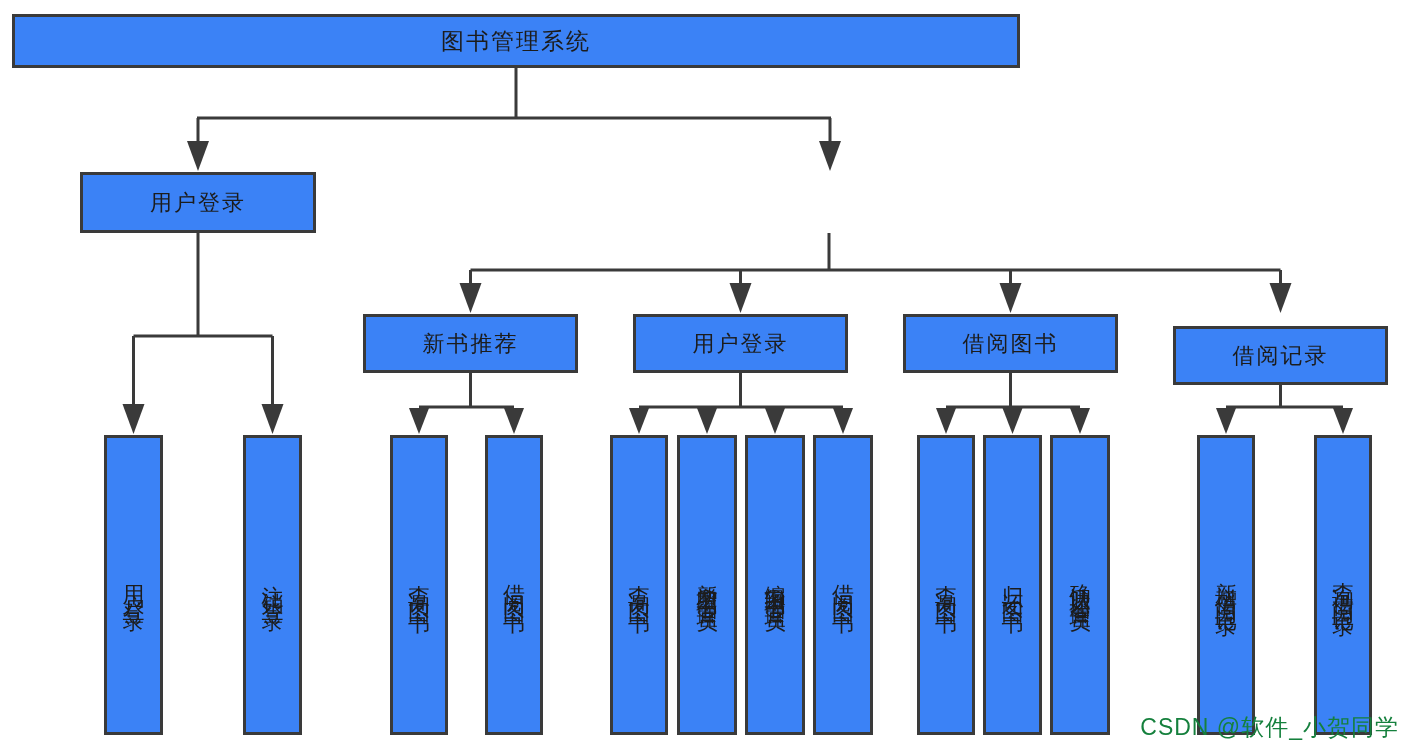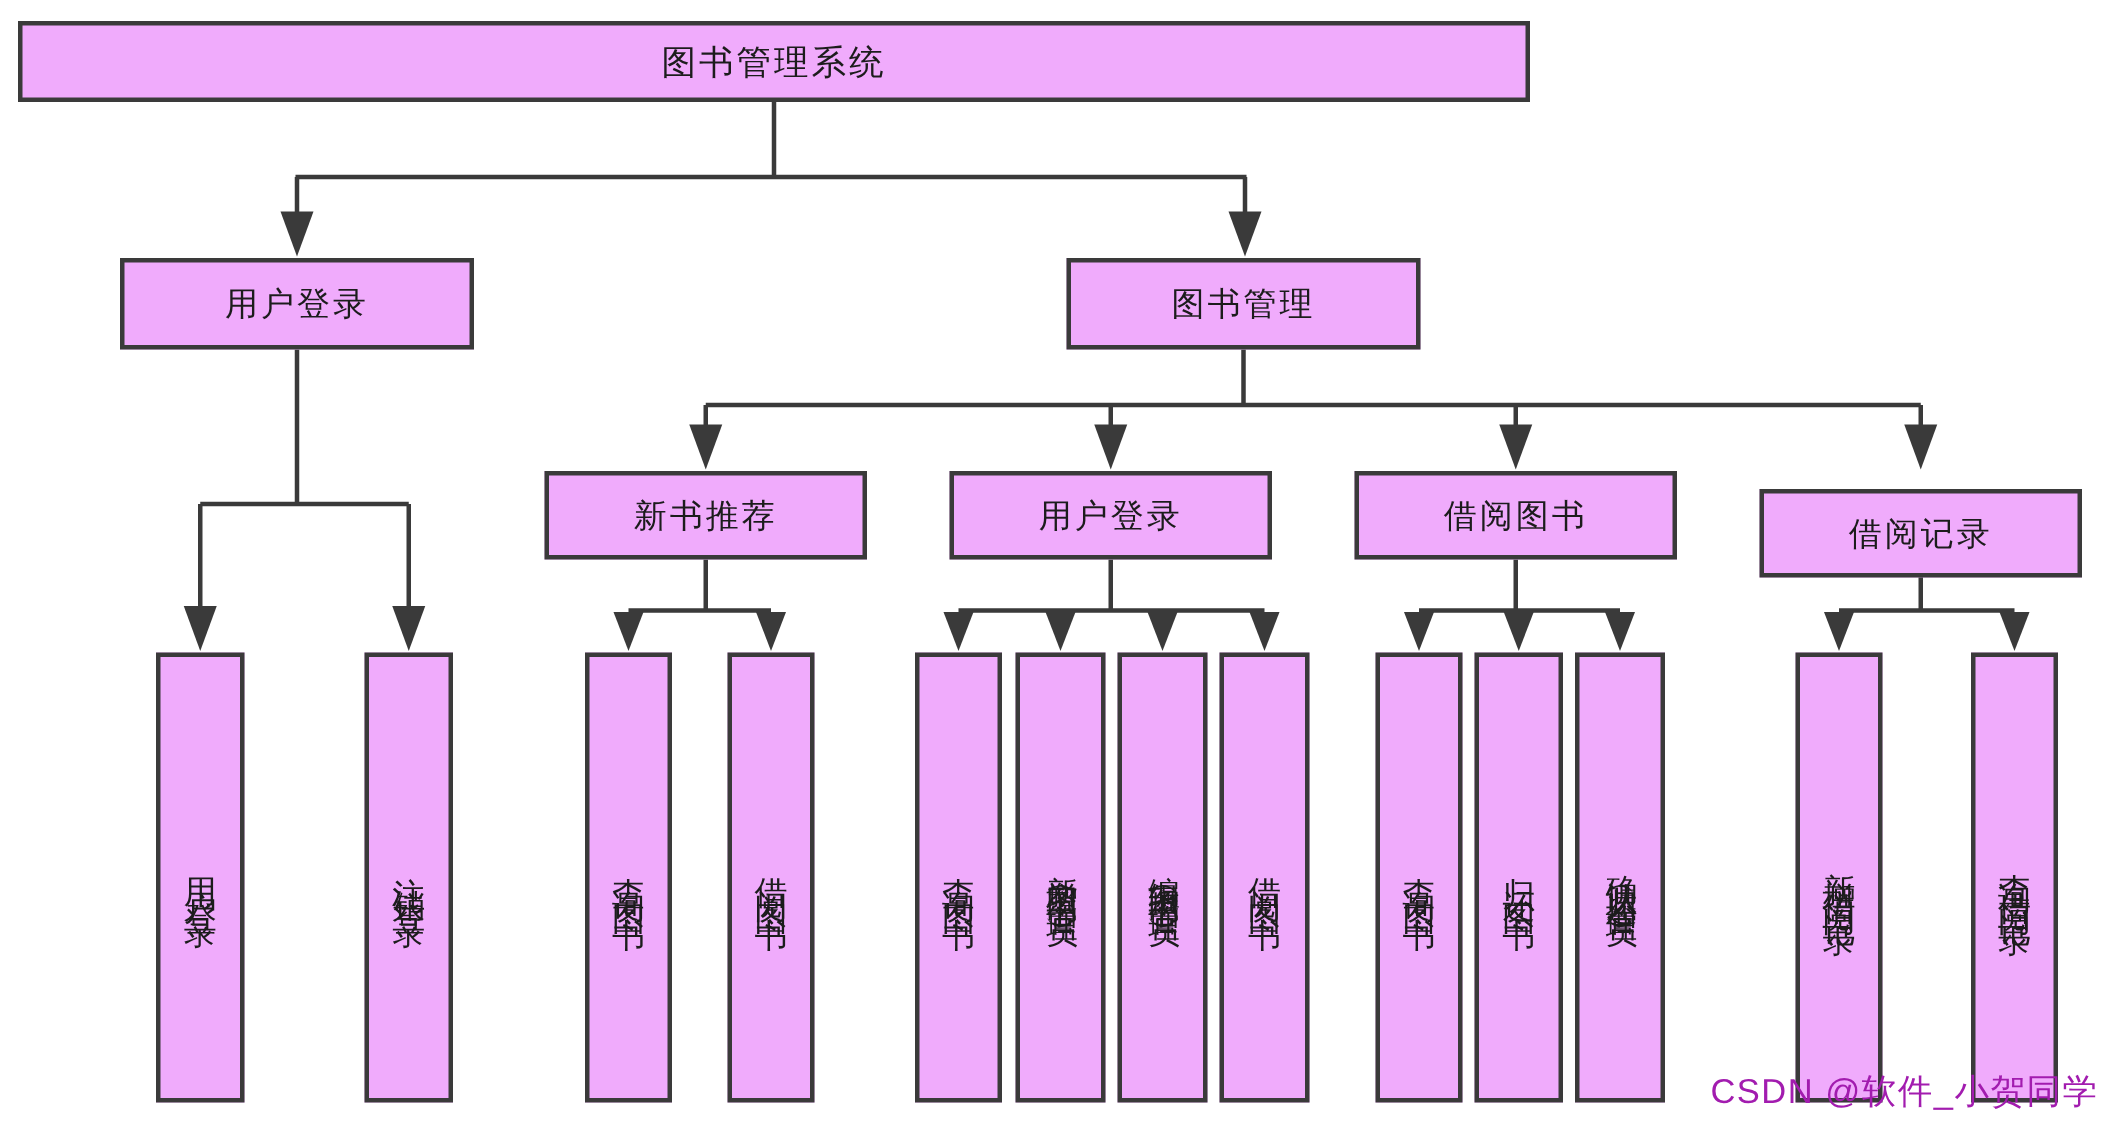--- a/index.html
+++ b/index.html
@@ -17,21 +17,21 @@
   }
   #connectors {
     position: absolute;
     left: 0;
     top: 0;
     z-index: 1;
   }
   .node {
     position: absolute;
     box-sizing: border-box;
-    background: #f0abfc;
+    background: #3b82f6;
     border: 3px solid #3a3a3a;
     display: flex;
     align-items: center;
     justify-content: center;
     color: #1c1c1c;
     font-size: 22px;
     z-index: 2;
     white-space: nowrap;
   }
   .node.h {
@@ -47,21 +47,21 @@
   }
   .node.v.long {
     letter-spacing: 4px;
     font-size: 21px;
   }
   #watermark {
     position: absolute;
     top: 712px;
     right: 6px;
     font-size: 23px;
-    color: #a21caf;
+    color: #15803d;
     letter-spacing: 1px;
     z-index: 5;
   }
 </style>
 </head>
 <body>
 
 <div id="canvas">
 
   <svg id="connectors" width="1405" height="747" viewBox="0 0 1405 747">
@@ -93,21 +93,20 @@
       <polygon points="1002.5,408 1022.5,408 1012.5,434"></polygon>
       <polygon points="1070,408 1090,408 1080,434"></polygon>
       <polygon points="1216,408 1236,408 1226,434"></polygon>
       <polygon points="1333,408 1353,408 1343,434"></polygon>
     </g>
   </svg>
 
   <div class="node h" style="left:12px; top:14px; width:1008px; height:54px; font-size:23px;">图书管理系统</div>
 
   <div class="node h" style="left:80px; top:172px; width:236px; height:61px;">用户登录</div>
-  <div class="node h" style="left:711px; top:172px; width:236px; height:61px;">图书管理</div>
 
   <div class="node h" style="left:363px; top:314px; width:215px; height:59px;">新书推荐</div>
   <div class="node h" style="left:633px; top:314px; width:215px; height:59px;">用户登录</div>
   <div class="node h" style="left:903px; top:314px; width:215px; height:59px;">借阅图书</div>
   <div class="node h" style="left:1173px; top:326px; width:215px; height:59px;">借阅记录</div>
 
   <div class="node v" style="left:104px; top:435px; width:59px; height:300px;">用户登录</div>
   <div class="node v" style="left:243px; top:435px; width:59px; height:300px;">注销登录</div>
 
   <div class="node v" style="left:390px; top:435px; width:58px; height:300px;">查询图书</div>

